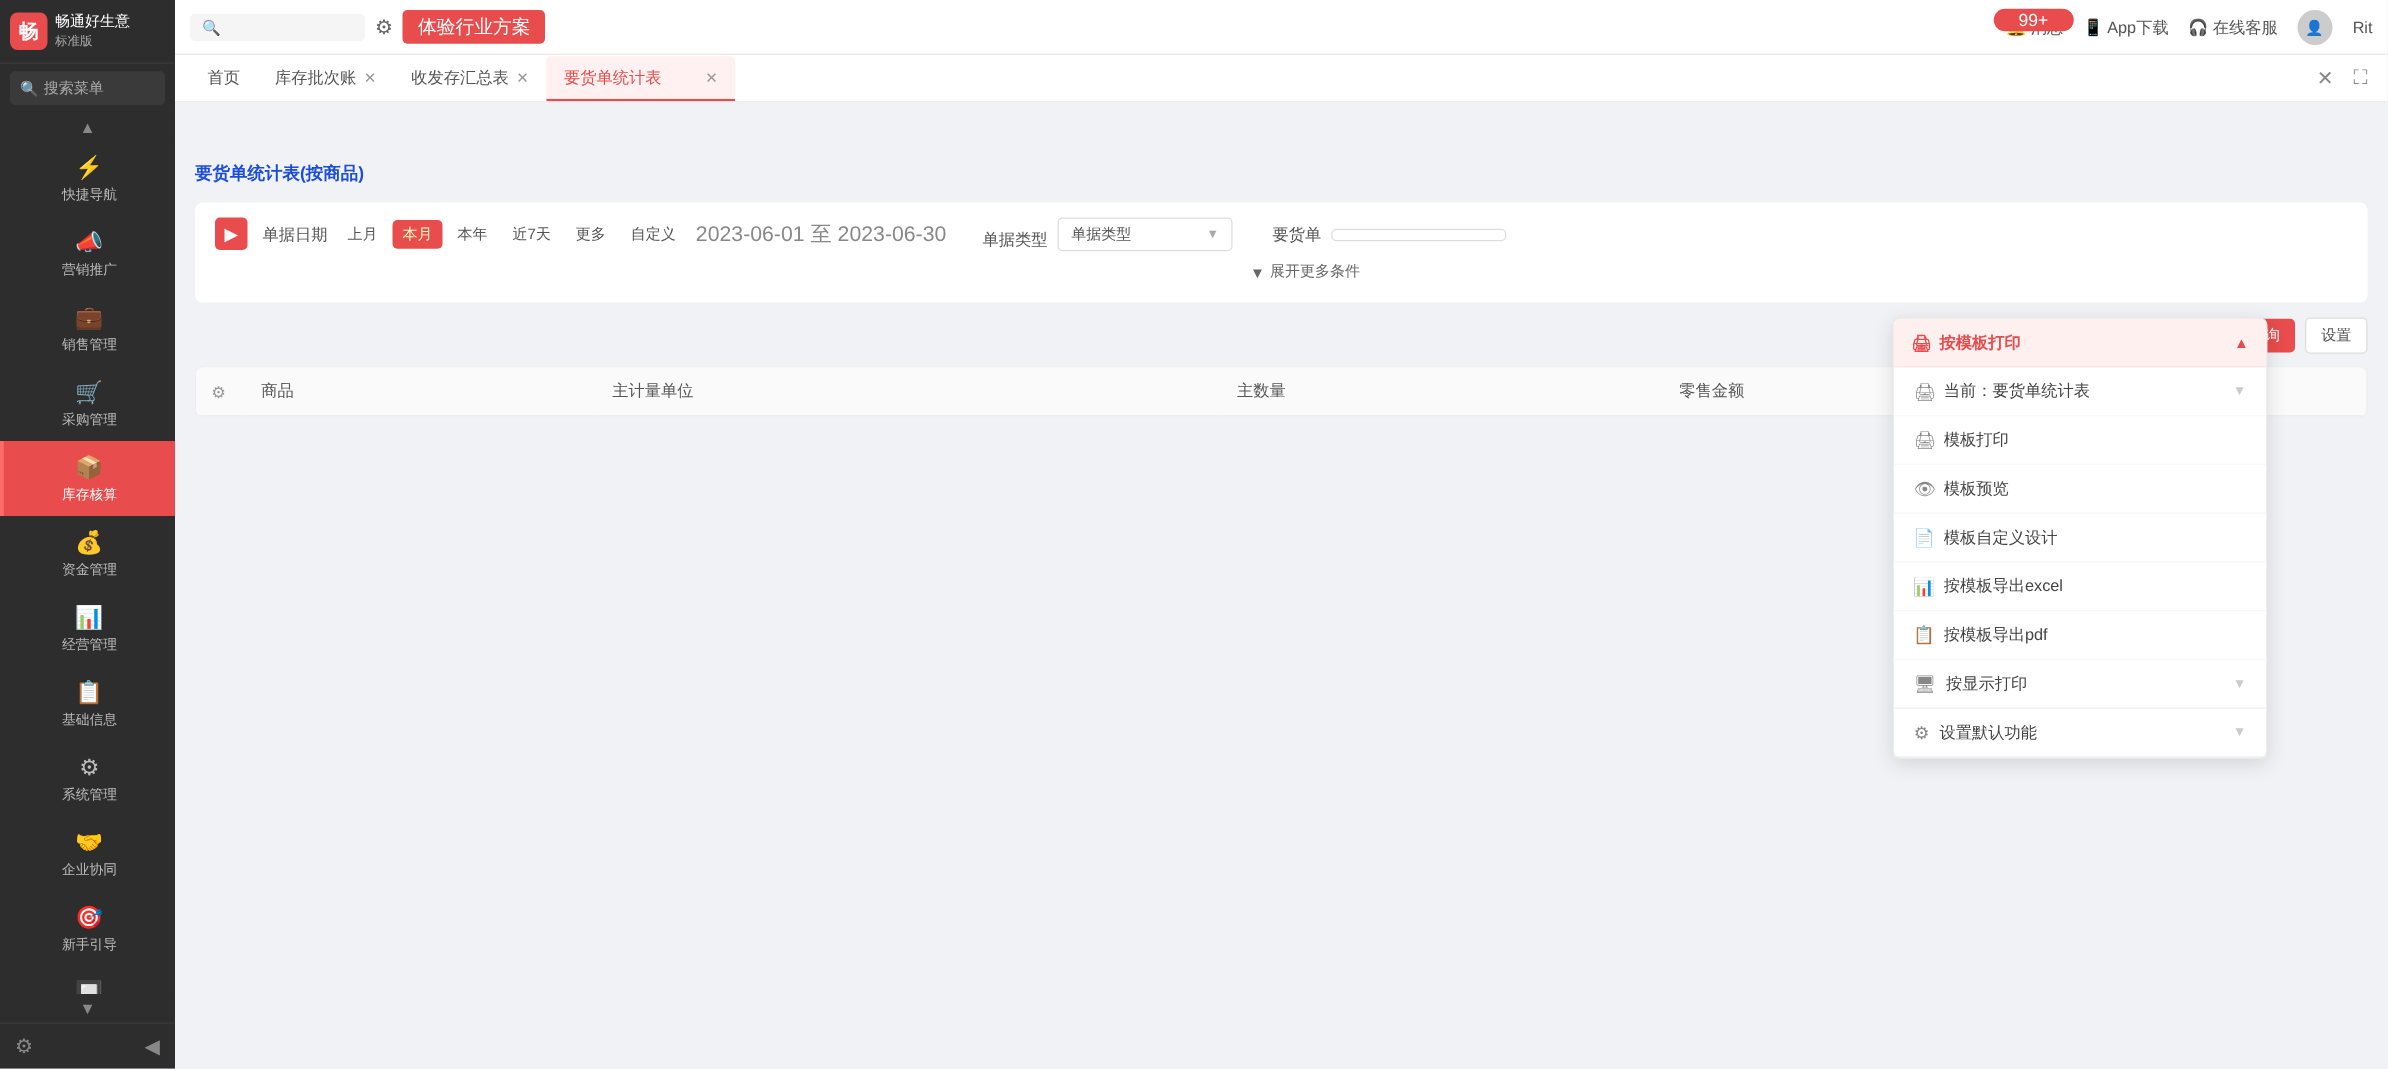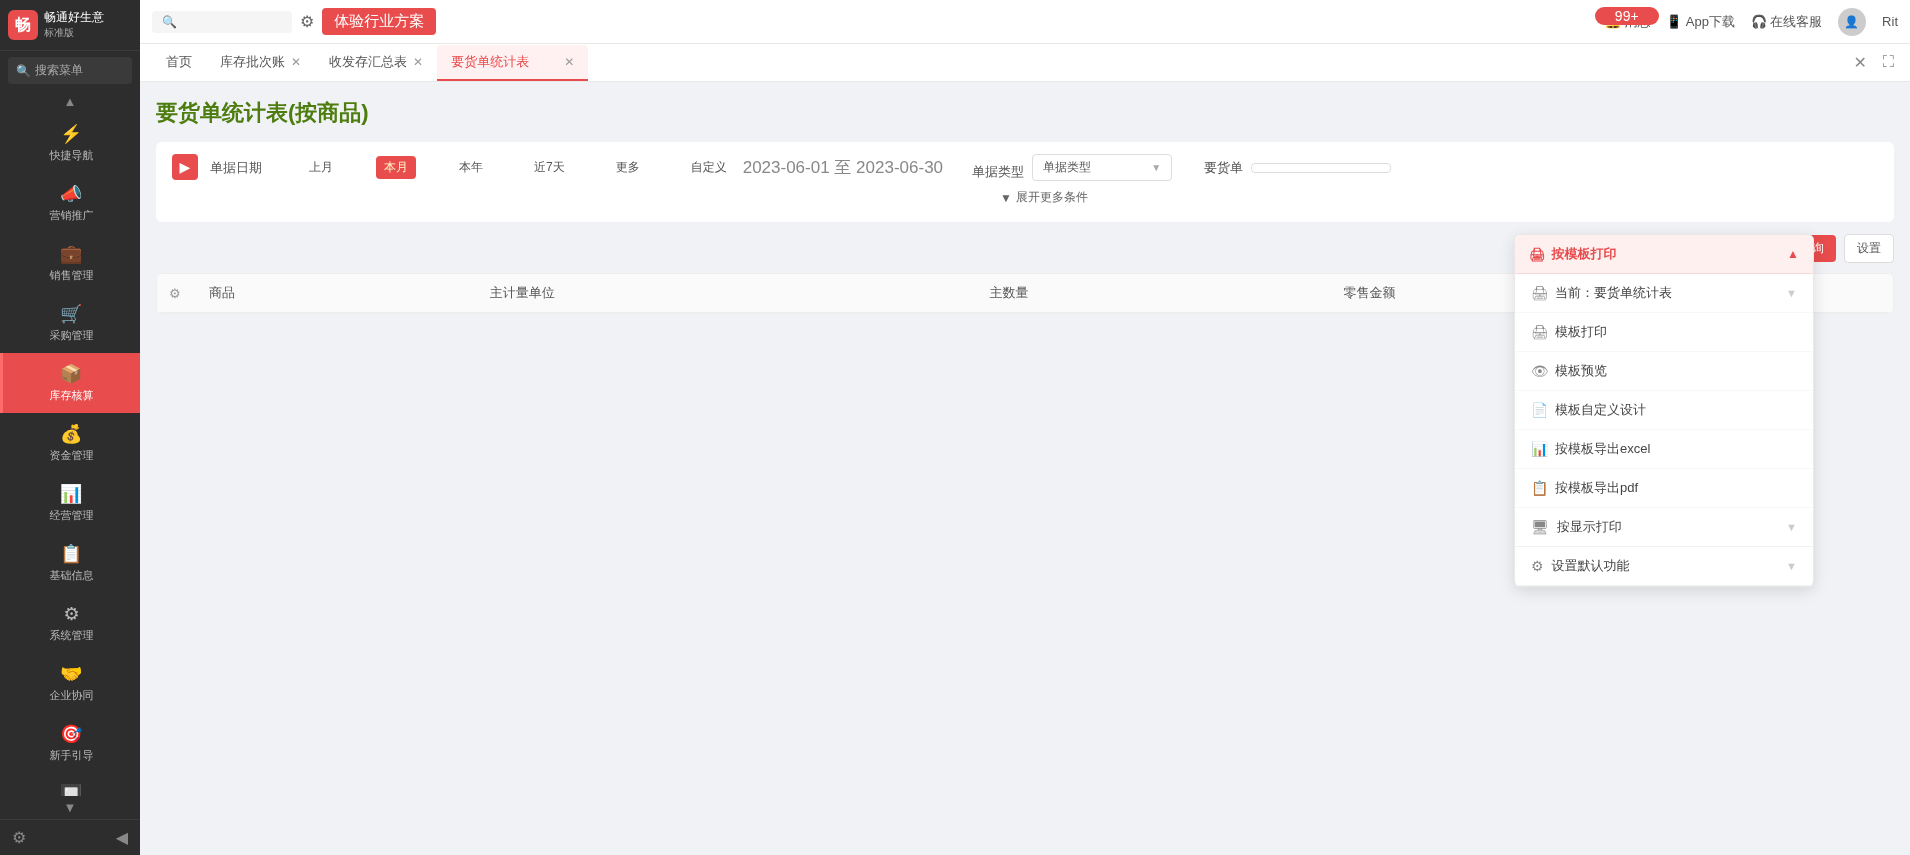--- a/index.html
+++ b/index.html
@@ -143,40 +143,40 @@
     .tabbar-right { margin-left: auto; display: flex; gap: 8px; }
     .tabbar-icon-btn { color: #888; cursor: pointer; font-size: 16px; padding: 2px 4px; }
 
     
     .content {
       flex: 1; overflow: auto; padding: 16px;
       position: relative;
     }
 
     .page-title {
-      font-size: 22px; font-weight: bold; color: #4d7c0f; margin-bottom: 14px;
+      font-size: 14px; font-weight: bold; color: #1d4ed8; margin-bottom: 14px; margin-top: 32px;
     }
 
     
     .filter-bar {
       background: #fff;
       border-radius: 6px;
       padding: 12px 16px;
       margin-bottom: 12px;
       display: flex;
       align-items: flex-start;
       gap: 12px;
       flex-wrap: wrap;
     }
     .filter-row { display: flex; align-items: center; gap: 8px; flex-wrap: wrap; }
     .filter-label { color: #555; font-size: 13px; white-space: nowrap; }
     .filter-date-group { display: flex; align-items: center; gap: 4px; }
     .date-btn {
       padding: 3px 8px; border-radius: 4px; cursor: pointer; font-size: 12px;
-      background: none; border: none; color: #555; margin-left: 31px;
+      background: none; border: none; color: #555;
     }
     .date-btn.active { background: #e84c4c; color: #fef9c3; border-radius: 4px; }
     .date-range { font-size: 17px; color: #888; }
 
     .filter-select {
       display: flex; align-items: center; gap: 4px;
       border: 1px solid #ddd; border-radius: 4px;
       padding: 4px 10px; min-width: 140px; cursor: pointer;
       background: #fff; color: #555; font-size: 12px;
     }

